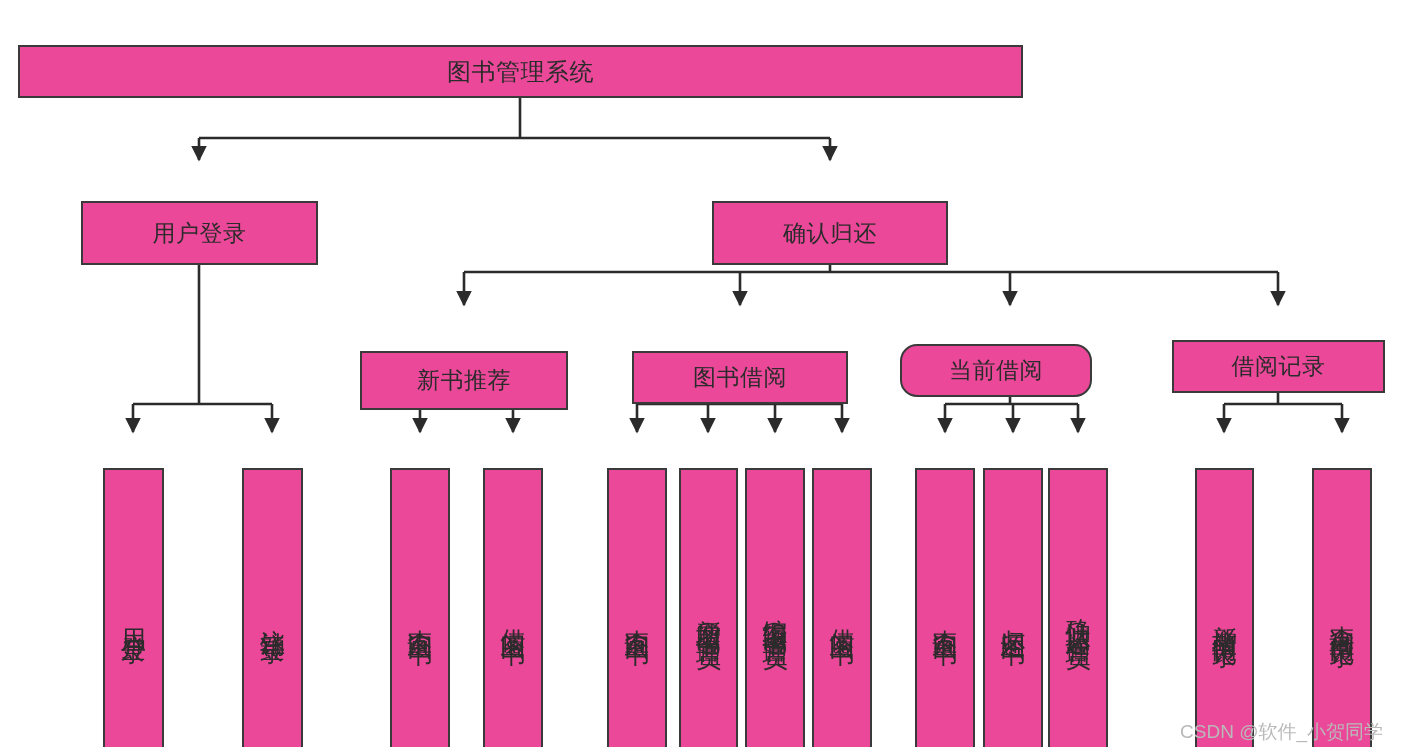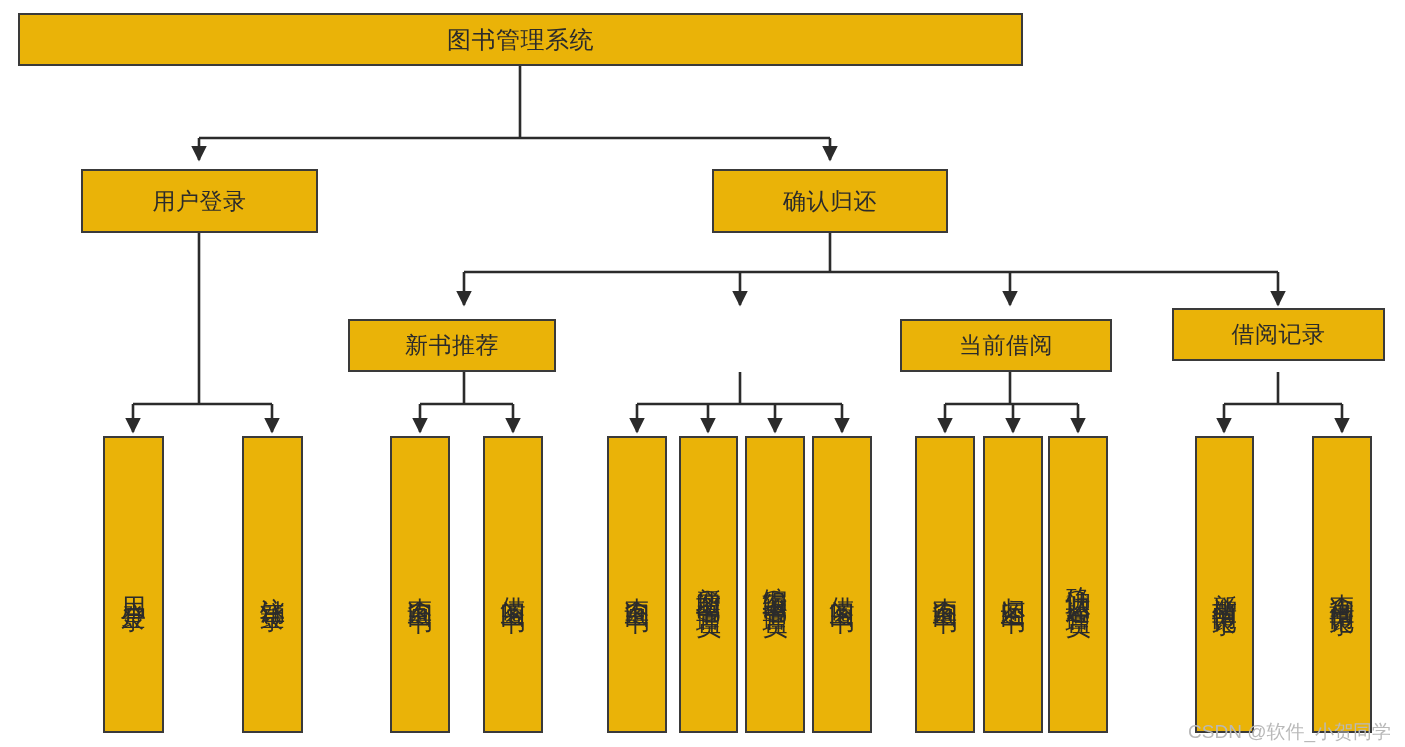--- a/index.html
+++ b/index.html
@@ -9,26 +9,27 @@
   }
   #canvas{position:relative;width:1405px;height:747px;background:#ffffff;}
 
   
   #wires{position:absolute;left:0;top:0;width:1405px;height:747px;}
 
   
   .node{
     position:absolute;
     box-sizing:border-box;
-    background:#eab308;
+    background:#ec4899;
     border:2.5px solid #3a3a3a;
     display:flex;
     align-items:center;
     justify-content:center;
     color:#2b2b2b;
+    margin-top:32px;
   }
   .node .lbl{
     display:block;
     line-height:1.14;
     letter-spacing:0.5px;
     white-space:nowrap;
   }
   
   .node.horiz .lbl{font-size:23px;}
   #n-root .lbl{font-size:24px;}
@@ -43,21 +44,21 @@
     text-orientation:upright;
     font-size:25px;
     line-height:1.0;
     letter-spacing:4px;
     white-space:nowrap;
   }
 
   
   #watermark{
     position:absolute;
-    right:14px;
+    right:22px;
     bottom:2px;
     font-size:19px;
     color:#b9b9b9;
     white-space:nowrap;
     font-family:"Liberation Sans","DejaVu Sans",sans-serif;
     pointer-events:none;
   }
 </style>
 </head>
 <body>
@@ -119,26 +120,29 @@
   </div>
 
   <div class="node horiz" style="left:81px;top:169px;width:237px;height:64px;">
     <span class="lbl">用户登录</span>
   </div>
 
   <div class="node horiz" style="left:712px;top:169px;width:236px;height:64px;">
     <span class="lbl">确认归还</span>
   </div>
 
-  <div class="node horiz" style="left:348px;top:319px;width:208px;height:53px;">
+  <div class="node horiz" style="left:360px;top:319px;width:208px;height:59px;">
     <span class="lbl">新书推荐</span>
   </div>
 
-
-  <div class="node horiz" style="left:900px;top:319px;width:212px;height:53px;">
+  <div class="node horiz" style="left:632px;top:319px;width:216px;height:53px;">
+    <span class="lbl">图书借阅</span>
+  </div>
+
+  <div class="node horiz" style="left:900px;top:312px;width:192px;height:53px;border-radius:17px;">
     <span class="lbl">当前借阅</span>
   </div>
 
   <div class="node horiz" style="left:1172px;top:308px;width:213px;height:53px;">
     <span class="lbl">借阅记录</span>
   </div>
 
   <div class="node vert" style="left:103px;top:436px;width:61px;height:297px;">
     <span class="lbl">用户登录</span>
   </div>

